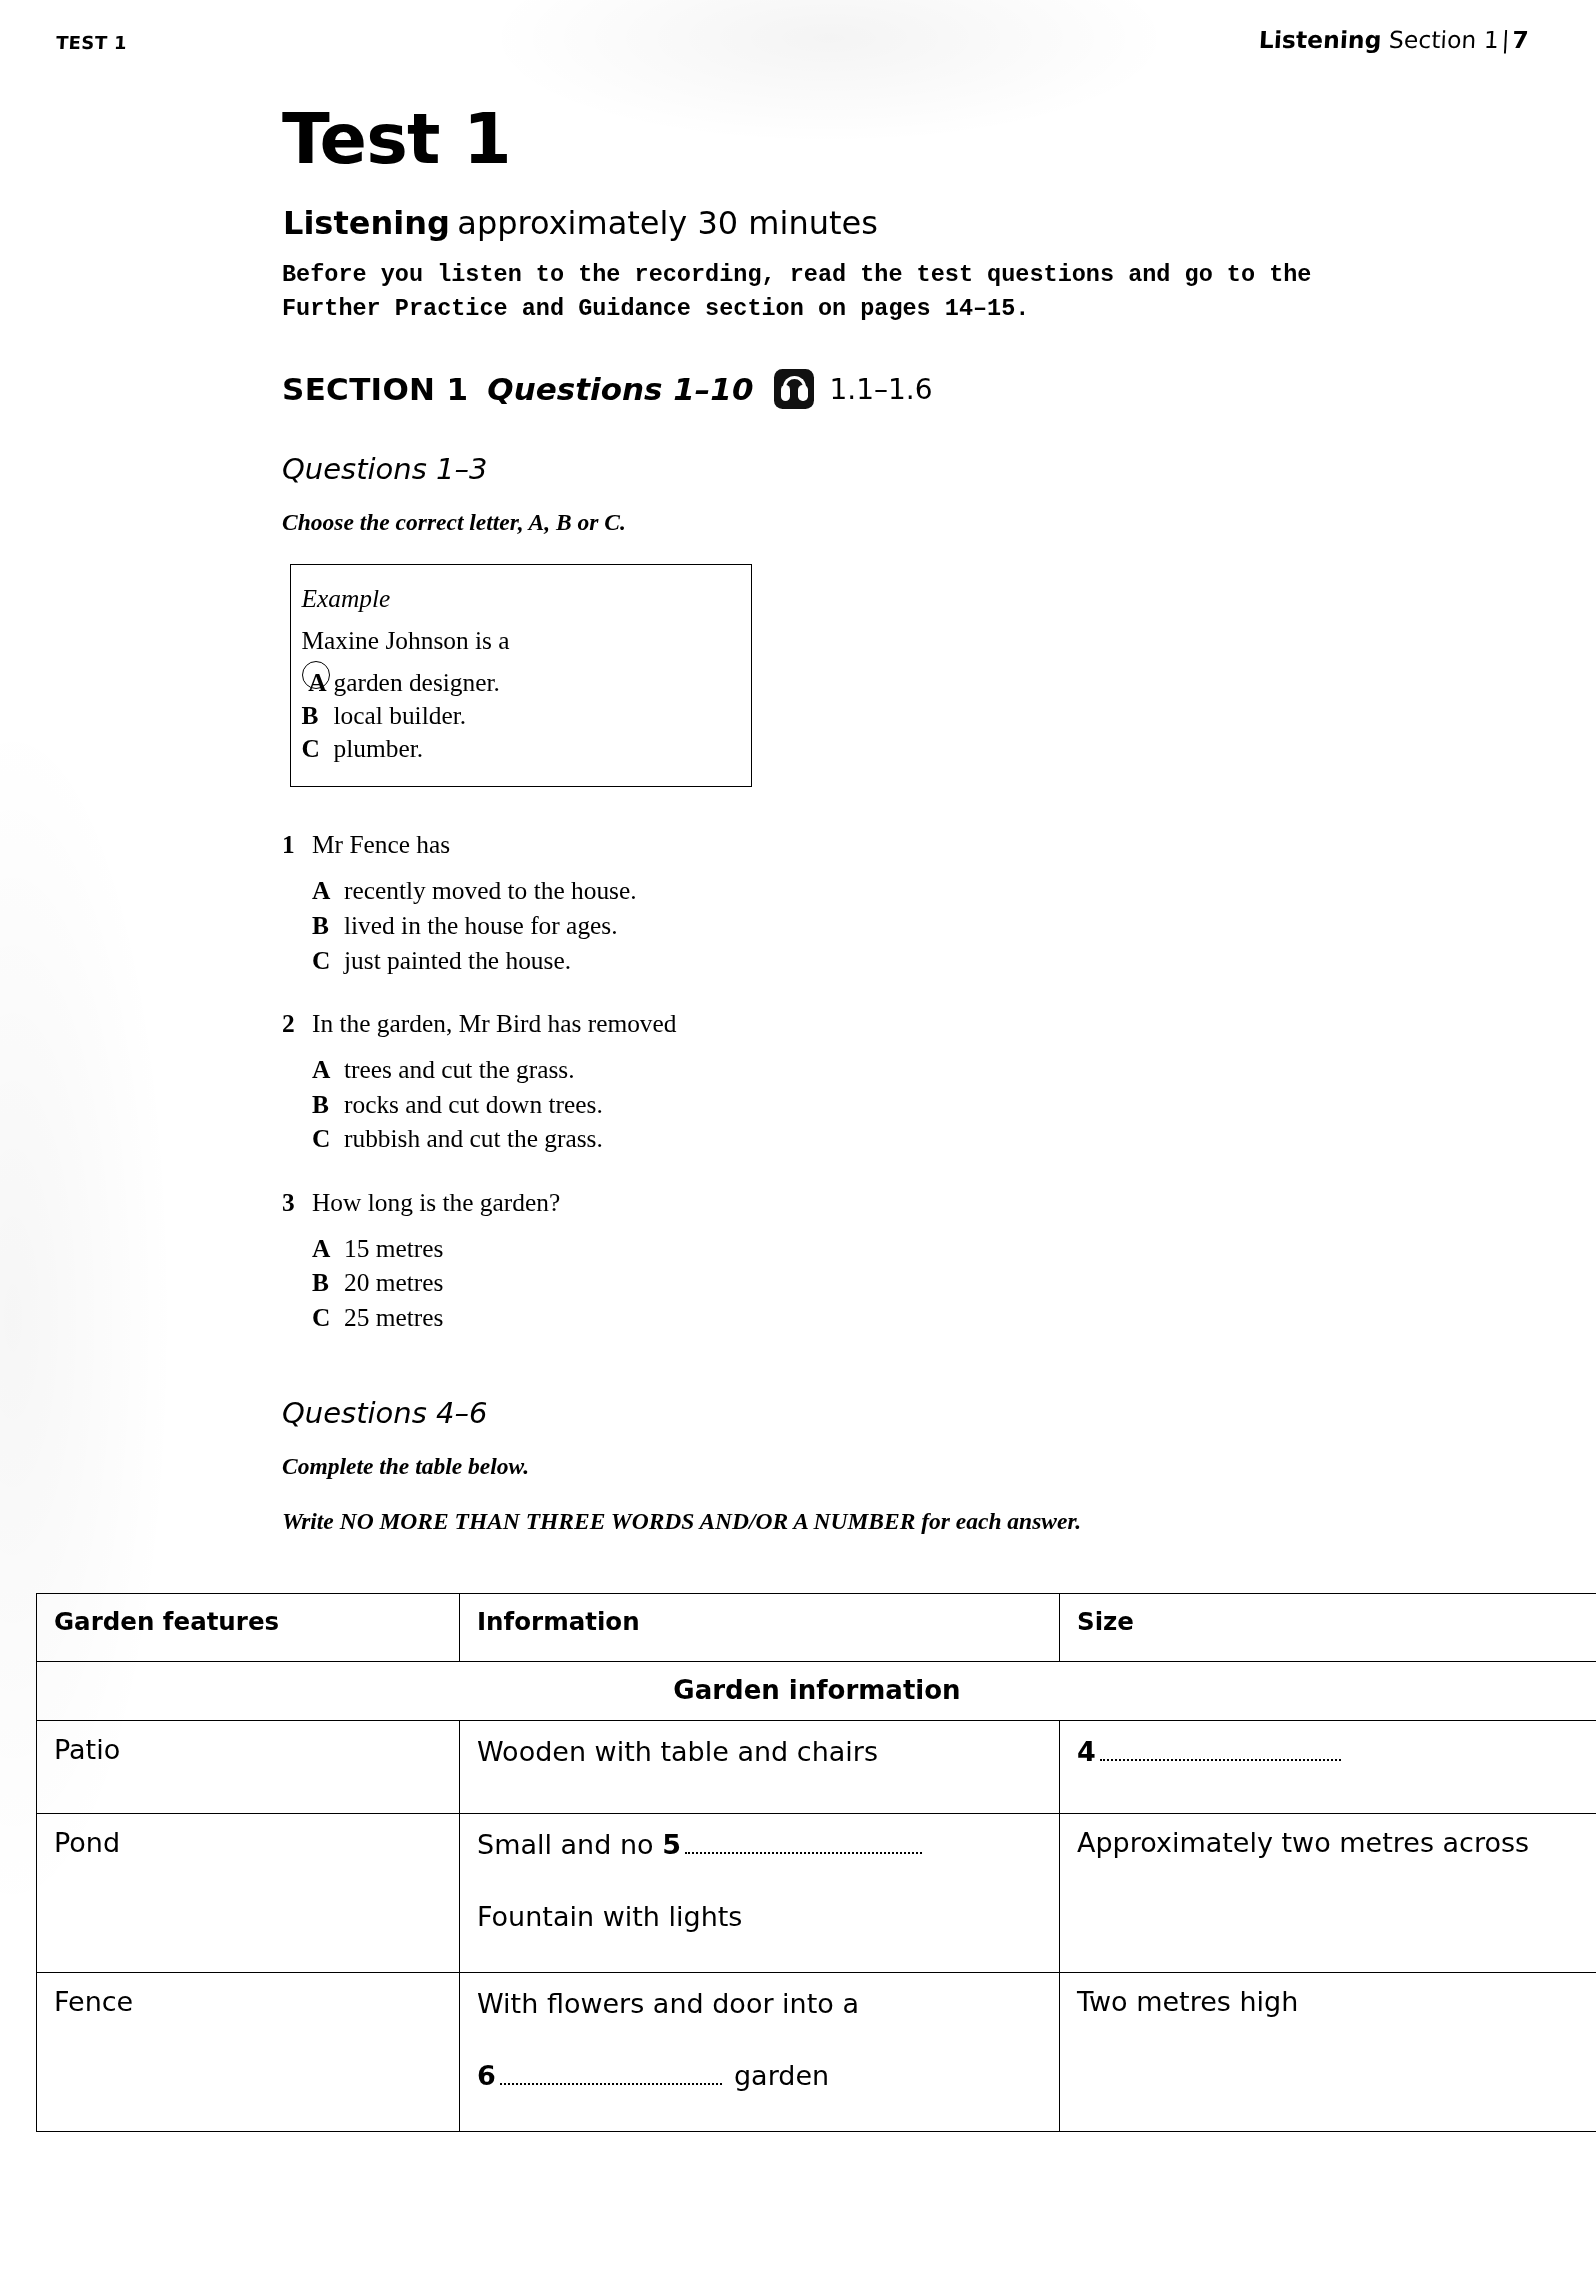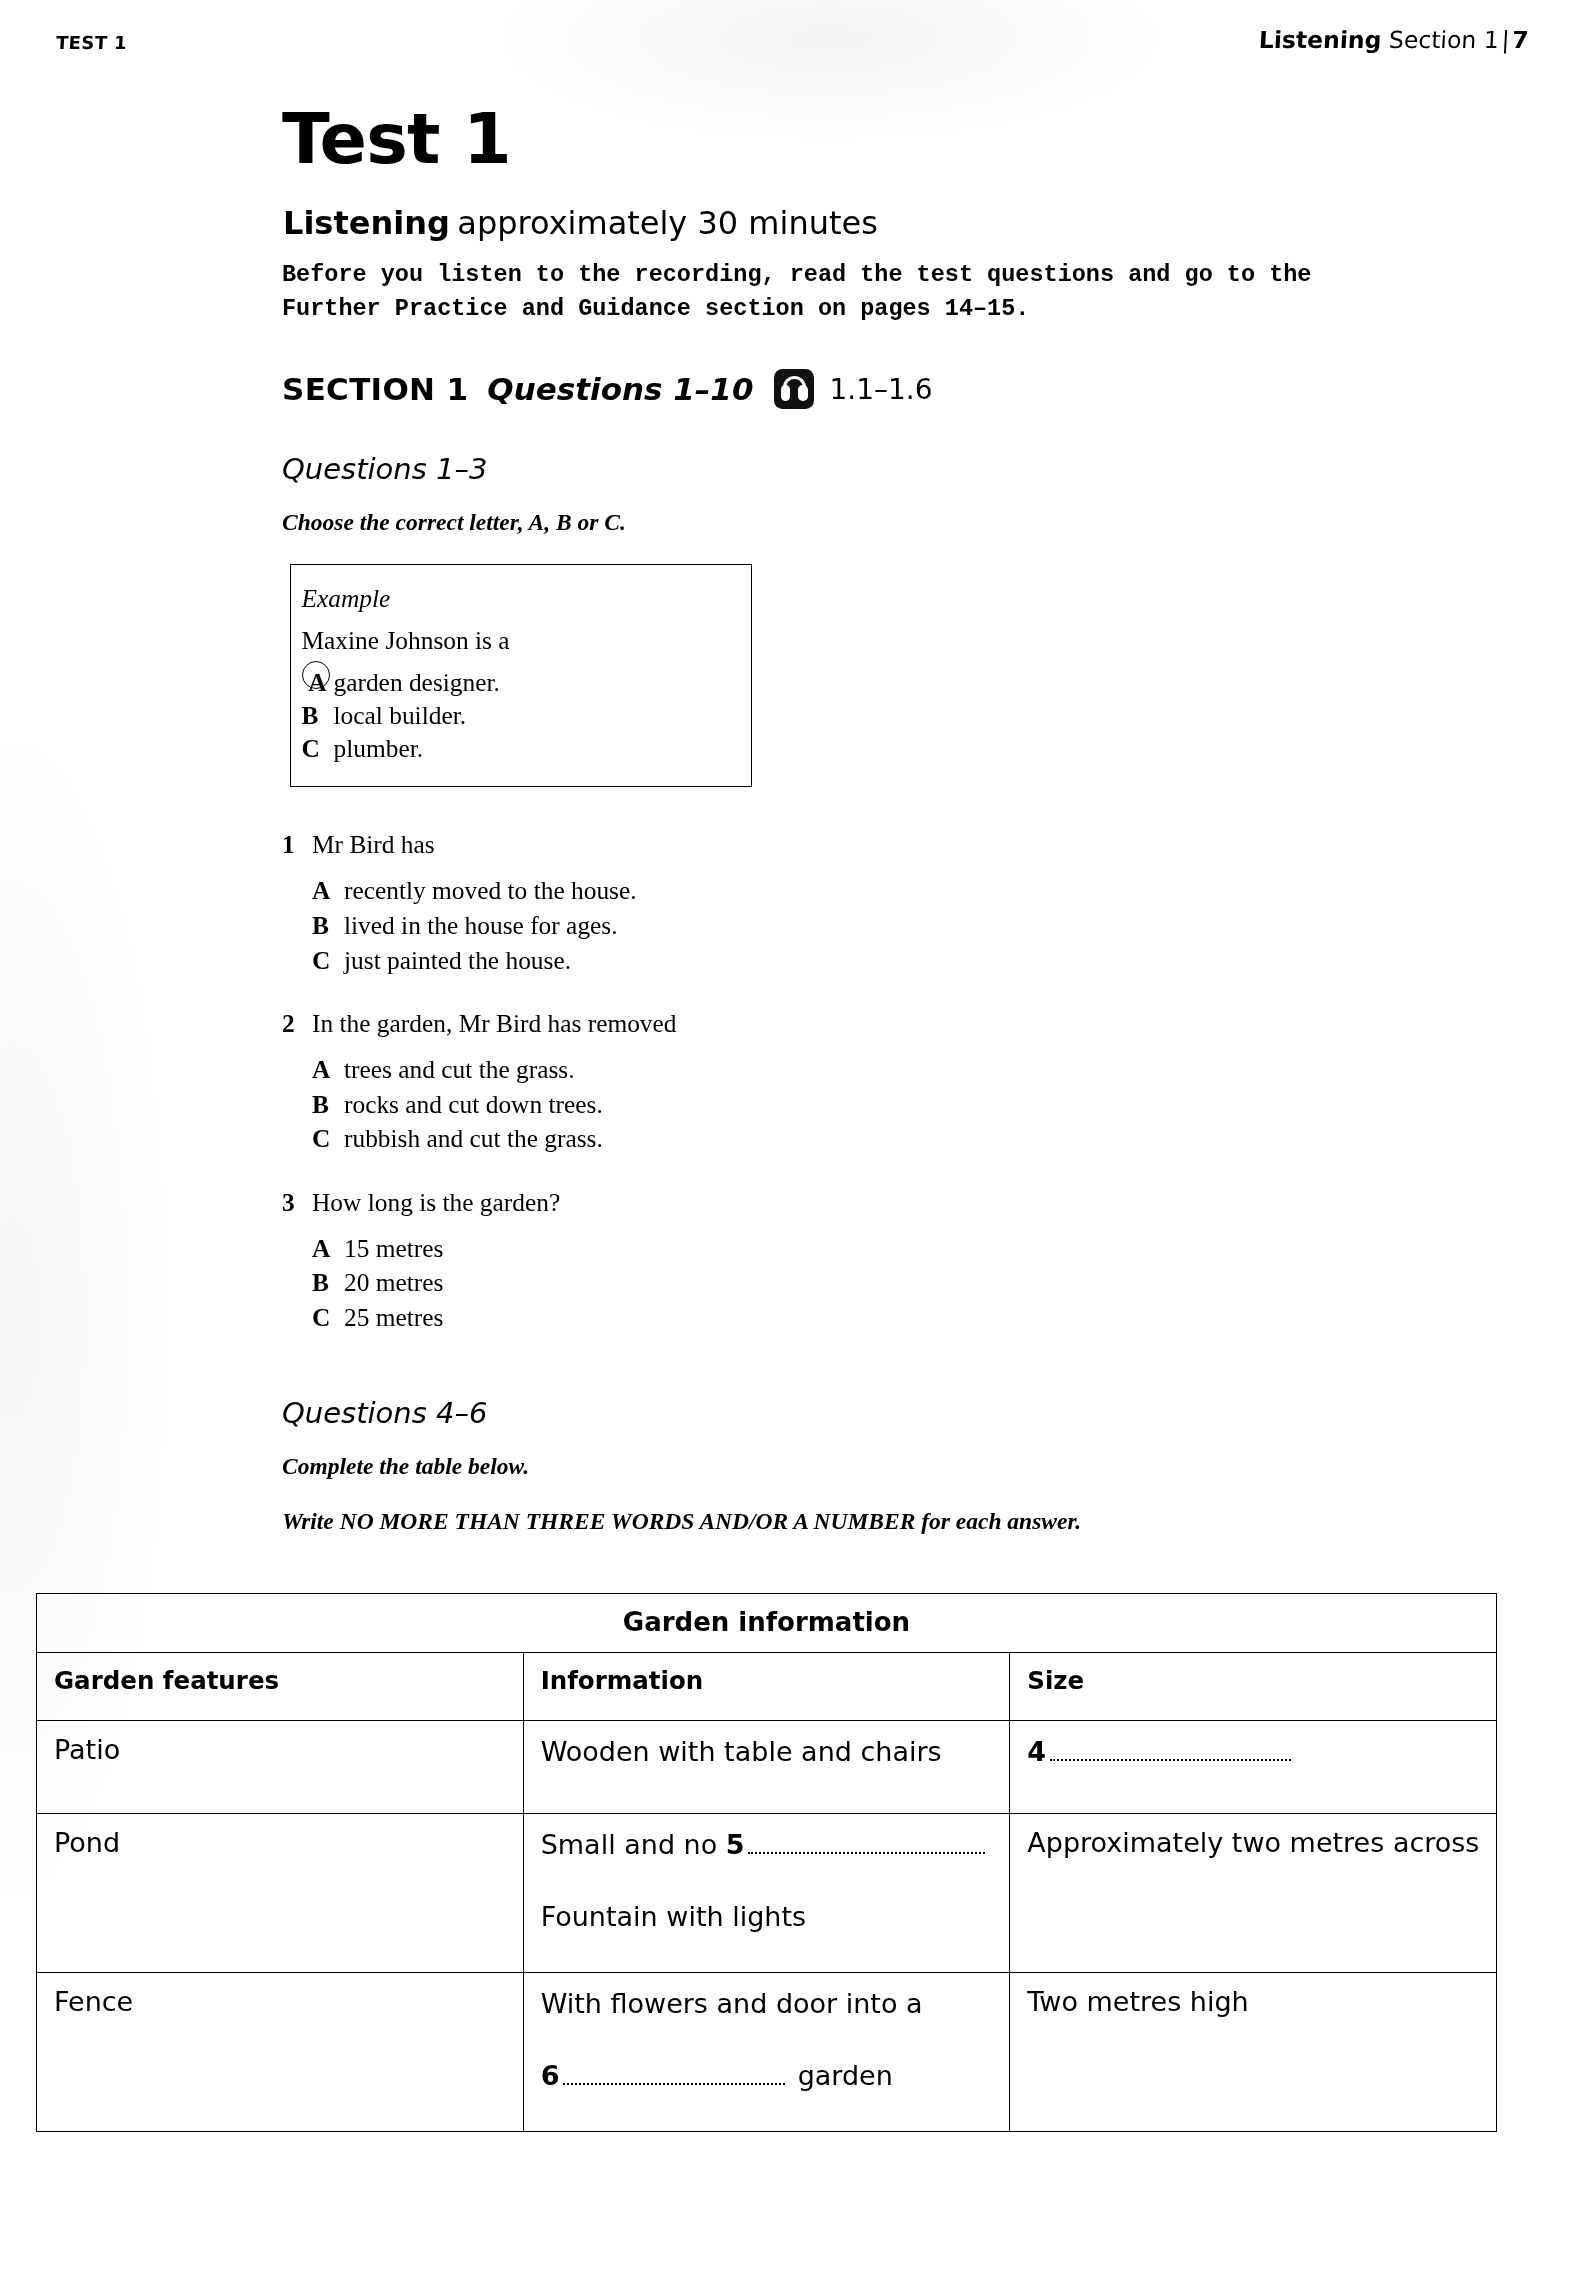--- a/index.html
+++ b/index.html
@@ -338,21 +338,21 @@
     </div>
     <div class="opt-row">
       <span class="opt-letter">C</span>
       <span>plumber.</span>
     </div>
   </div>
 
   <div class="question">
     <div class="q-stem">
       <span class="q-num">1</span>
-      <span>Mr Bird has</span>
+      <span>Mr Fence has</span>
     </div>
     <div class="q-options">
       <div class="opt-row">
         <span class="opt-letter">A</span>
         <span>recently moved to the house.</span>
       </div>
       <div class="opt-row">
         <span class="opt-letter">B</span>
         <span>lived in the house for ages.</span>
       </div>
@@ -410,26 +410,26 @@
   <div class="q-group-title">Questions 4–6</div>
   <div class="q-instruction">Complete the table below.</div>
   <div class="q-instruction">Write NO MORE THAN THREE WORDS AND/OR A NUMBER for each answer.</div>
 
 </div>
 
 <div class="table-wrap">
   <table class="garden">
     <tbody>
         <tr>
-      <td class="title-cell" colspan="3">Garden information</td>
-    </tr>
-    <tr>
       <td class="col-head c1">Garden features</td>
       <td class="col-head c2">Information</td>
       <td class="col-head c3">Size</td>
+    </tr>
+    <tr>
+      <td class="title-cell" colspan="3">Garden information</td>
     </tr>
 
     <tr>
       <td class="row-patio">Patio</td>
       <td class="row-patio">
         <div class="cell-line">Wooden with table and chairs</div>
       </td>
       <td class="row-patio">
         <div class="cell-line"><span class="qnum-inline">4</span><span class="dots w-long"></span></div>
       </td>

